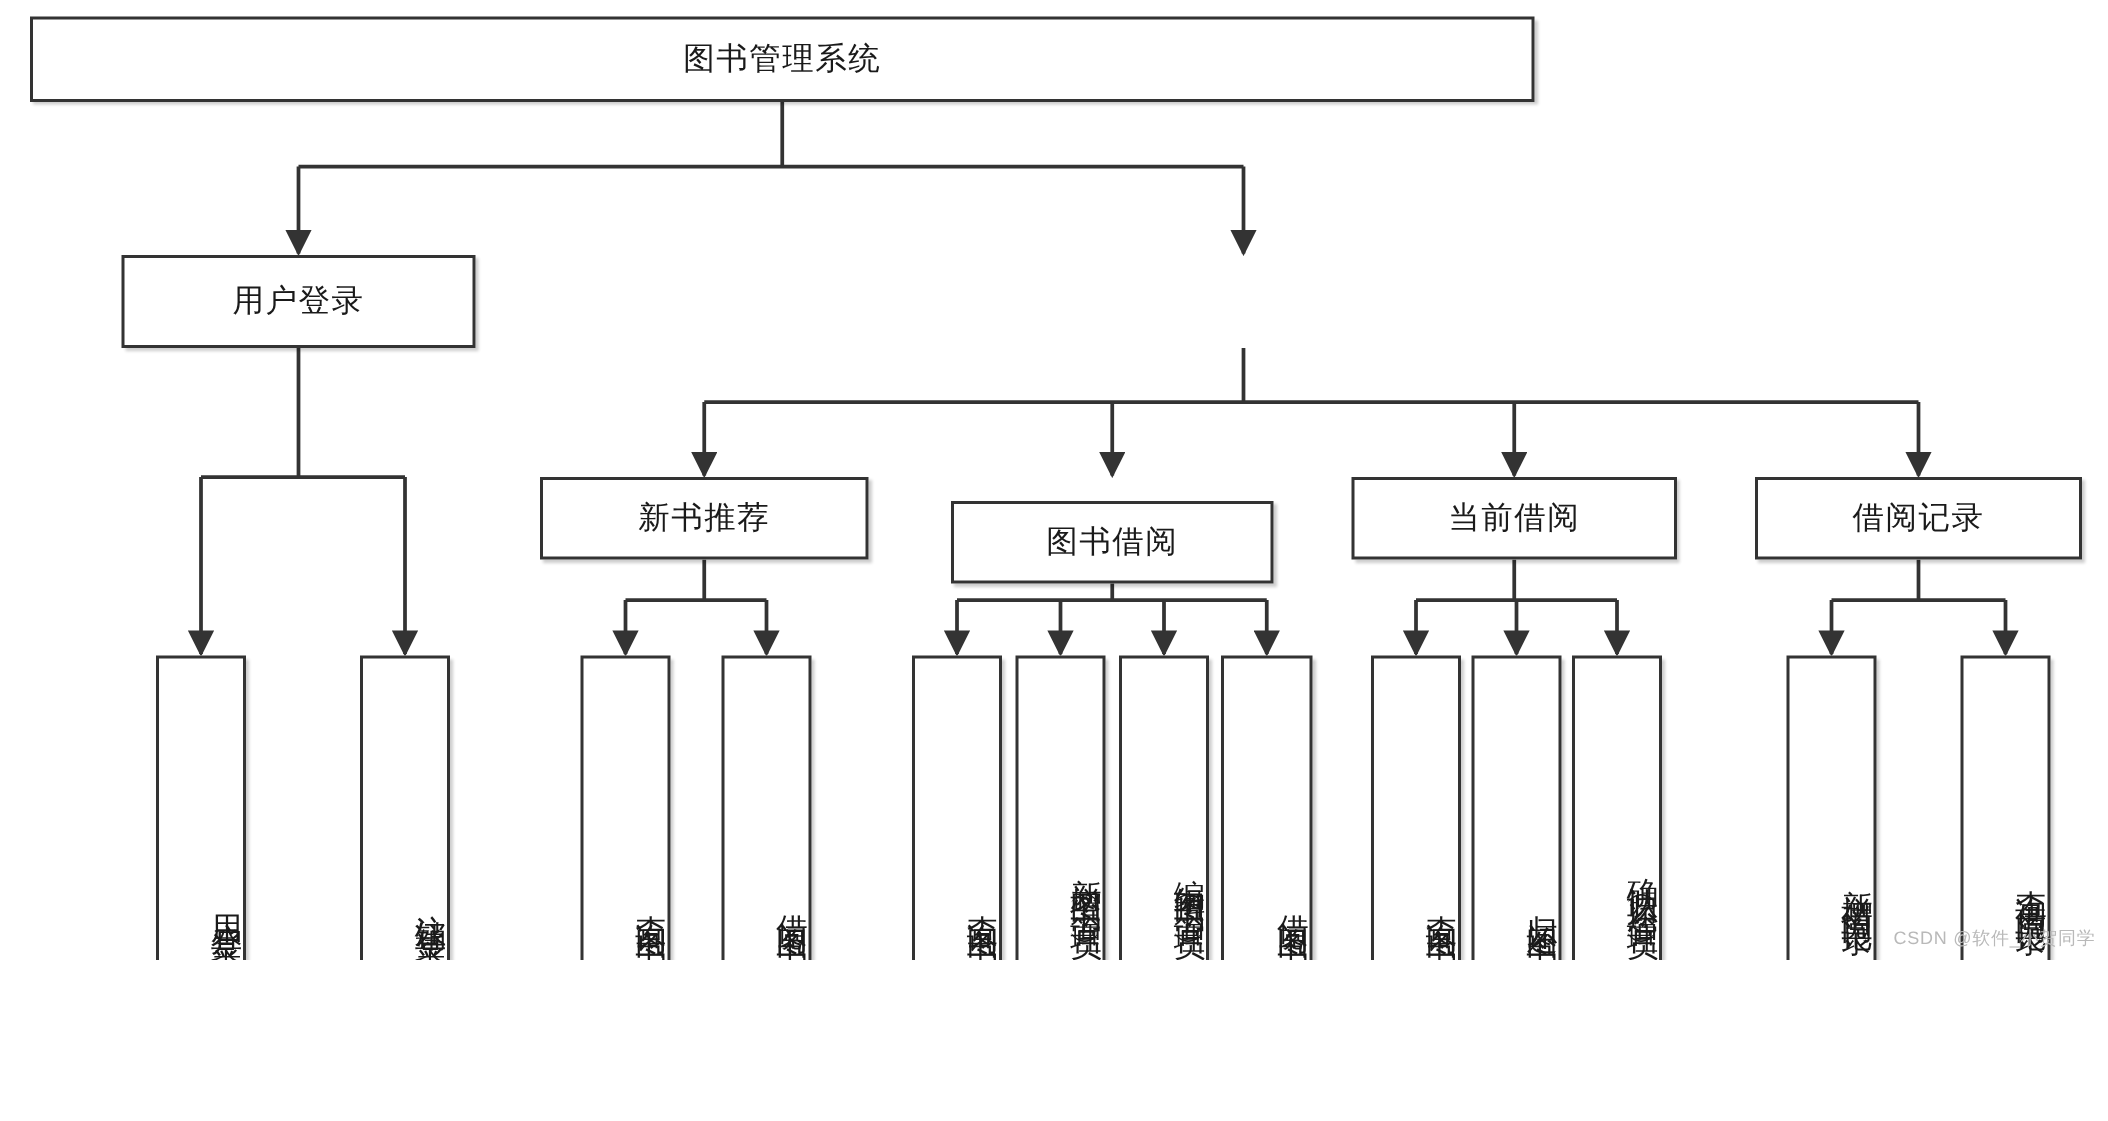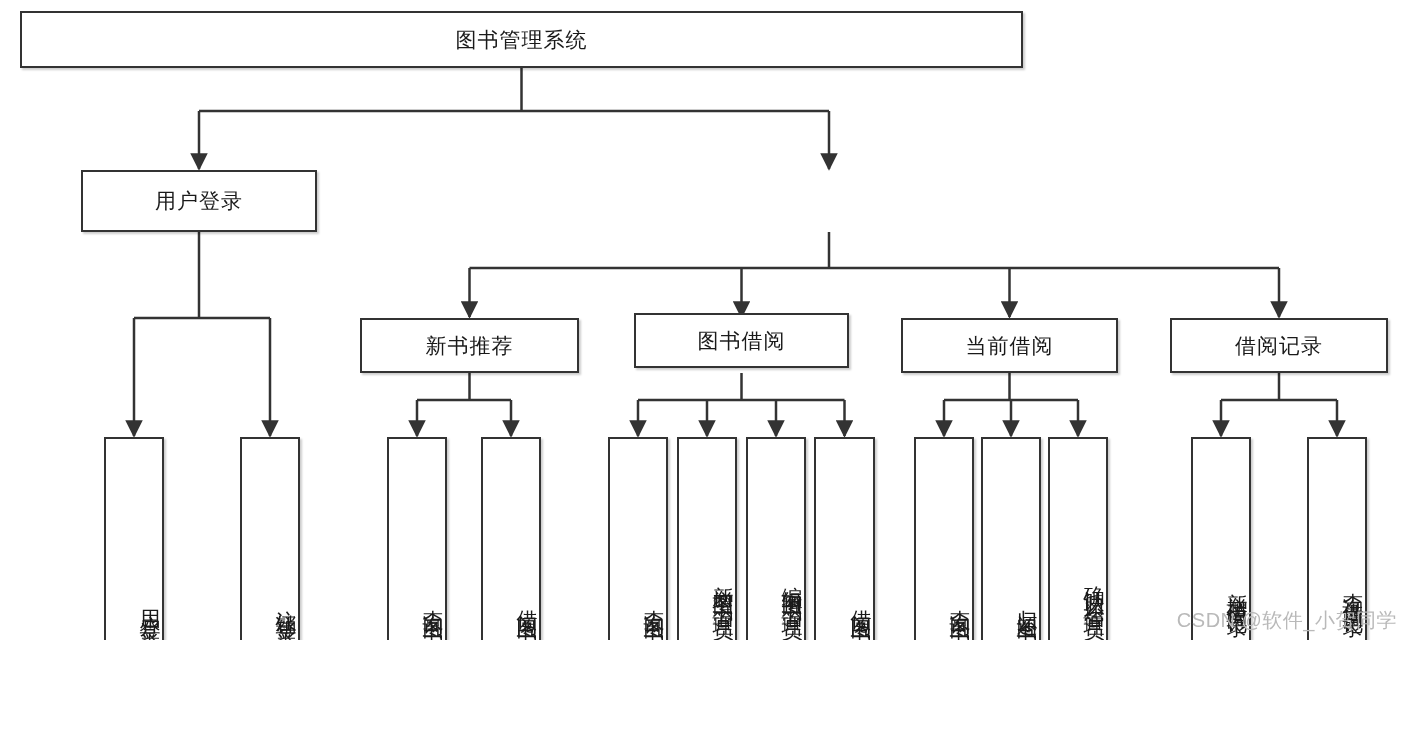--- a/index.html
+++ b/index.html
@@ -57,21 +57,21 @@
   }
   .node.vert .vlabel {
     display: block;
     writing-mode: vertical-rl;
     text-orientation: upright;
   }
   .watermark {
     position: absolute;
     right: 8px;
     bottom: 6px;
-    font-size: 20px;
+    font-size: 12px;
     color: #b9b9b9;
     letter-spacing: 0.5px;
     white-space: nowrap;
     font-family: "Liberation Sans", "DejaVu Sans", sans-serif;
   }
 </style>
 </head>
 <body>
 
 <div id="canvas">
@@ -123,21 +123,21 @@
       <span>图书管理系统</span>
     </div>
 
   <div class="node horiz" style="left: 81px; top: 170px; width: 236px; height: 62px;">
       <span>用户登录</span>
     </div>
 
   <div class="node horiz" style="left: 360px; top: 318px; width: 219px; height: 55px;">
       <span>新书推荐</span>
     </div>
-  <div class="node horiz" style="left: 634px; top: 313px; width: 215px; height: 55px;">
+  <div class="node horiz" style="left: 634px; top: 334px; width: 215px; height: 55px;">
       <span>图书借阅</span>
     </div>
   <div class="node horiz" style="left: 901px; top: 318px; width: 217px; height: 55px;">
       <span>当前借阅</span>
     </div>
   <div class="node horiz" style="left: 1170px; top: 318px; width: 218px; height: 55px; text-align: right;">
       <span>借阅记录</span>
     </div>
 
   <div class="node vert" style="left: 104px; top: 437px; width: 60px; height: 298px;">

